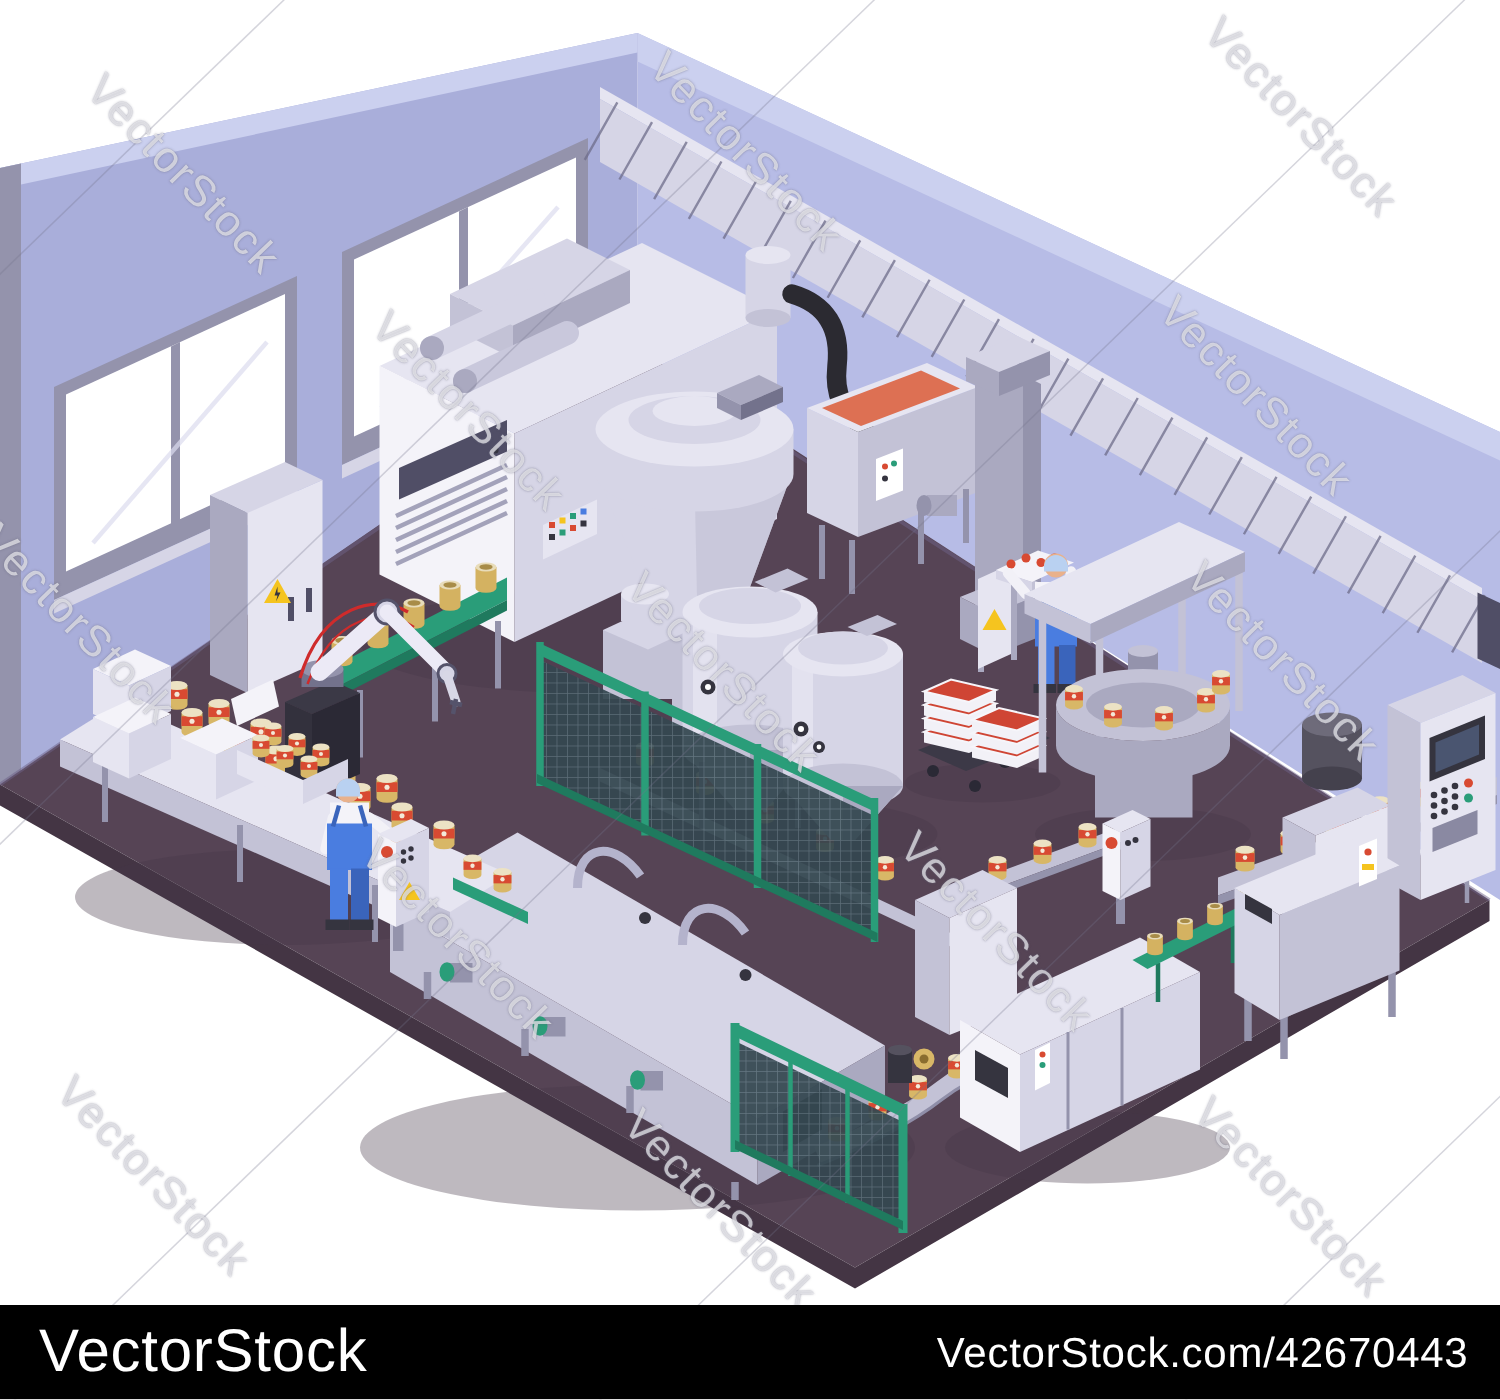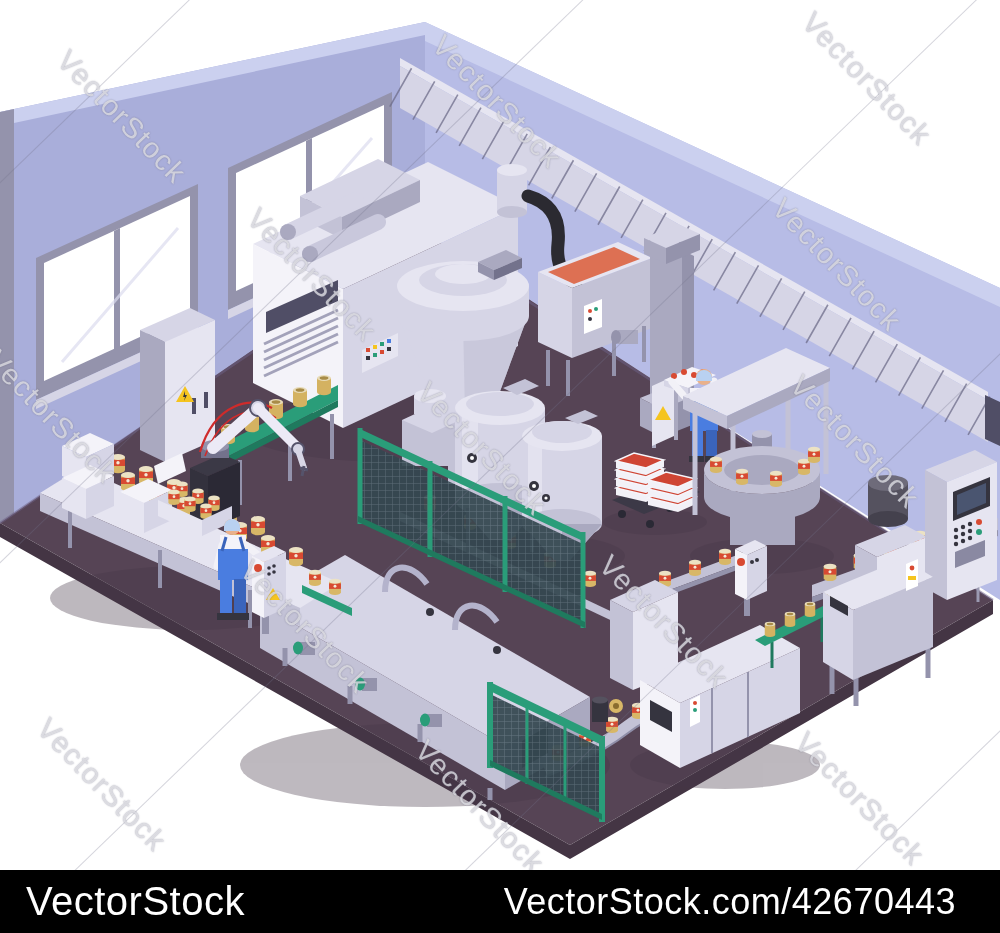--- a/index.html
+++ b/index.html
@@ -18,21 +18,21 @@
   .wm{position:absolute;left:0;top:0;width:1000px;height:870px;pointer-events:none;}
   .wm-t{position:absolute;font-size:29px;letter-spacing:1.5px;color:rgba(255,255,255,.62);
         text-shadow:0 0 1px rgba(105,105,130,.55),0 0 2px rgba(105,105,130,.3);
         transform-origin:0 0;transform:rotate(46deg);white-space:nowrap;}
   .wm-l{position:absolute;width:1600px;height:0;border-top:1px solid rgba(115,115,140,.30);
         transform-origin:0 0;transform:rotate(-44deg);}
   
   .footer{position:absolute;left:0;top:870px;width:1000px;height:63px;background:var(--footer_bg,#000);
           display:flex;align-items:center;justify-content:space-between;}
   .brand{color:var(--footer_text,#fff);font-size:40px;font-weight:500;margin-left:26px;letter-spacing:.5px;}
-  .url{color:var(--footer_text,#fff);font-size:36px;font-weight:400;margin-right:44px;letter-spacing:.5px;}
+  .url{color:var(--footer_text,#fff);font-size:28px;font-weight:400;margin-right:21px;letter-spacing:.5px;}
 </style>
 </head>
 <body>
 
 <div class="stage">
 
 <svg class="illus" width="1000" height="870" viewBox="0 0 1000 870" aria-hidden="true">
   <defs>
     <g id="cl">
           <path d="M-7,-15 v13 a7,3.2 0 0 0 14,0 v-13 z" fill="#d8b767"></path>

